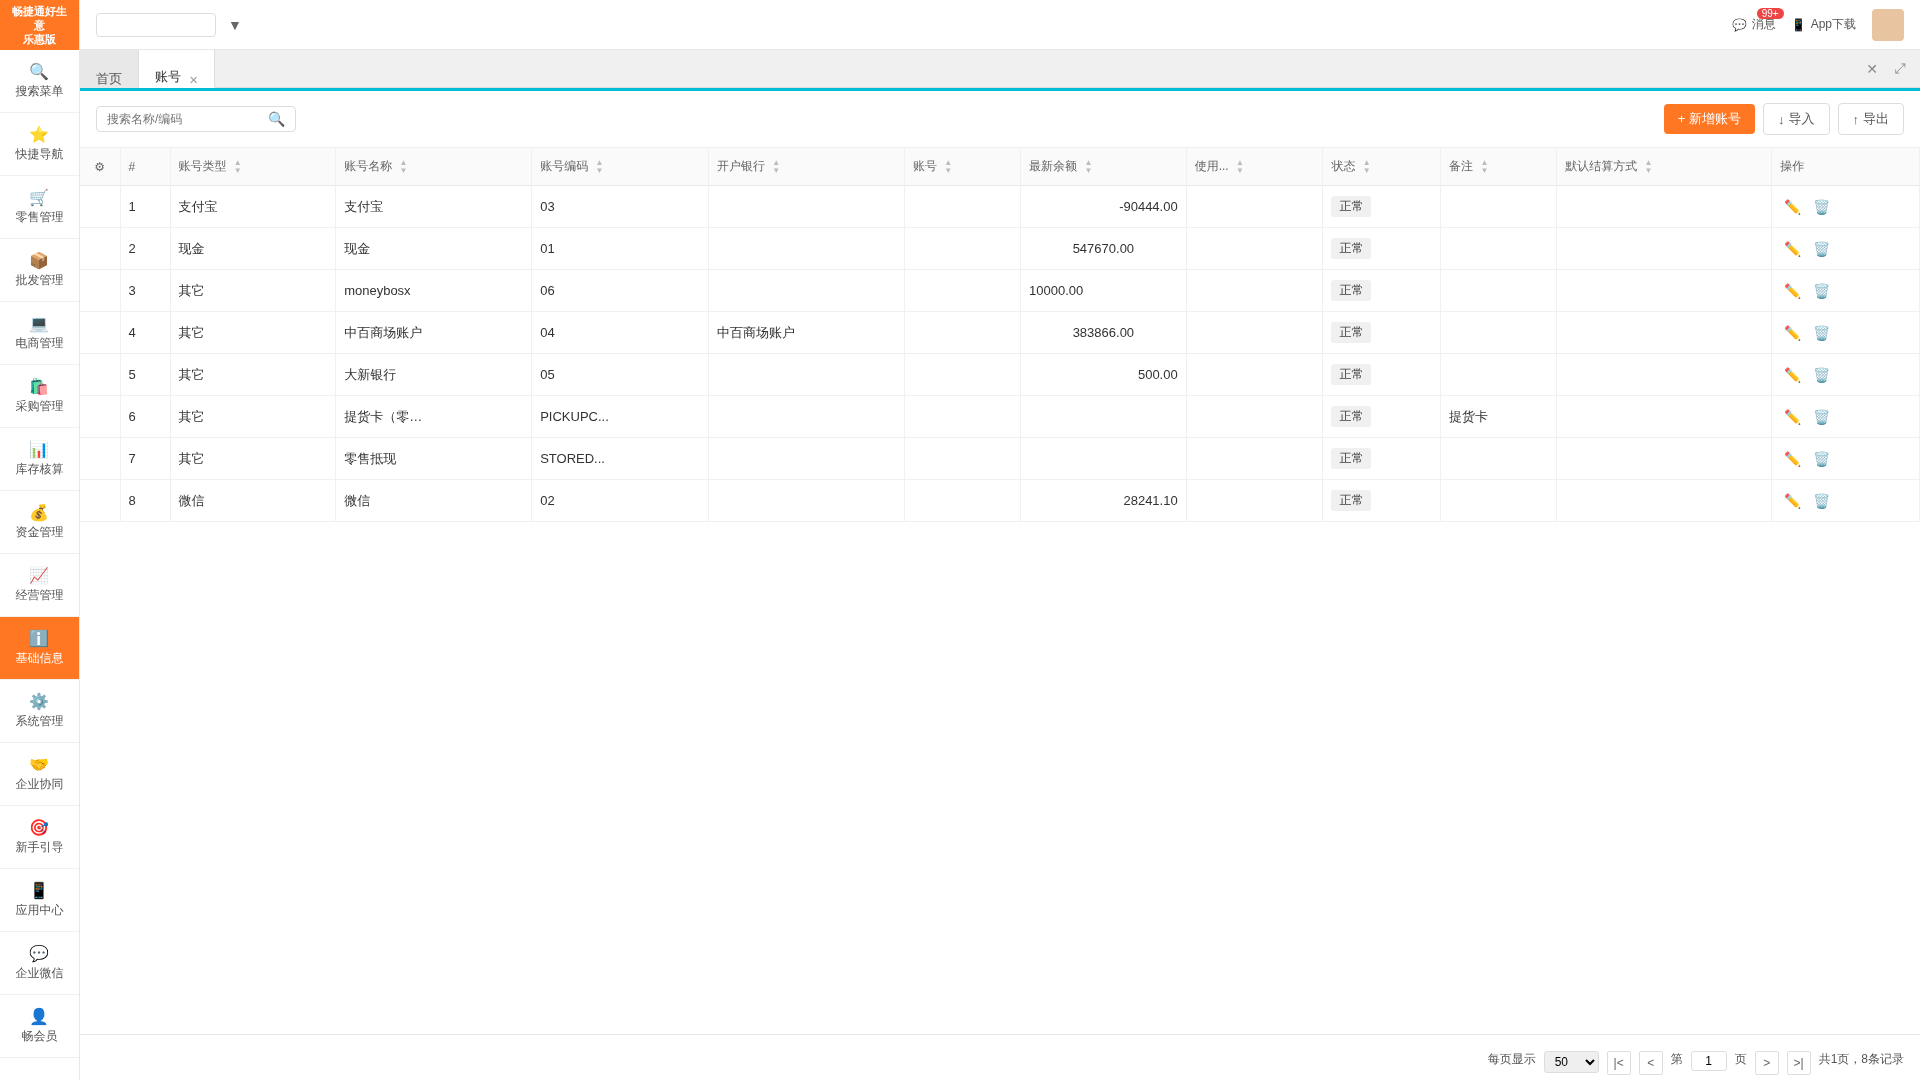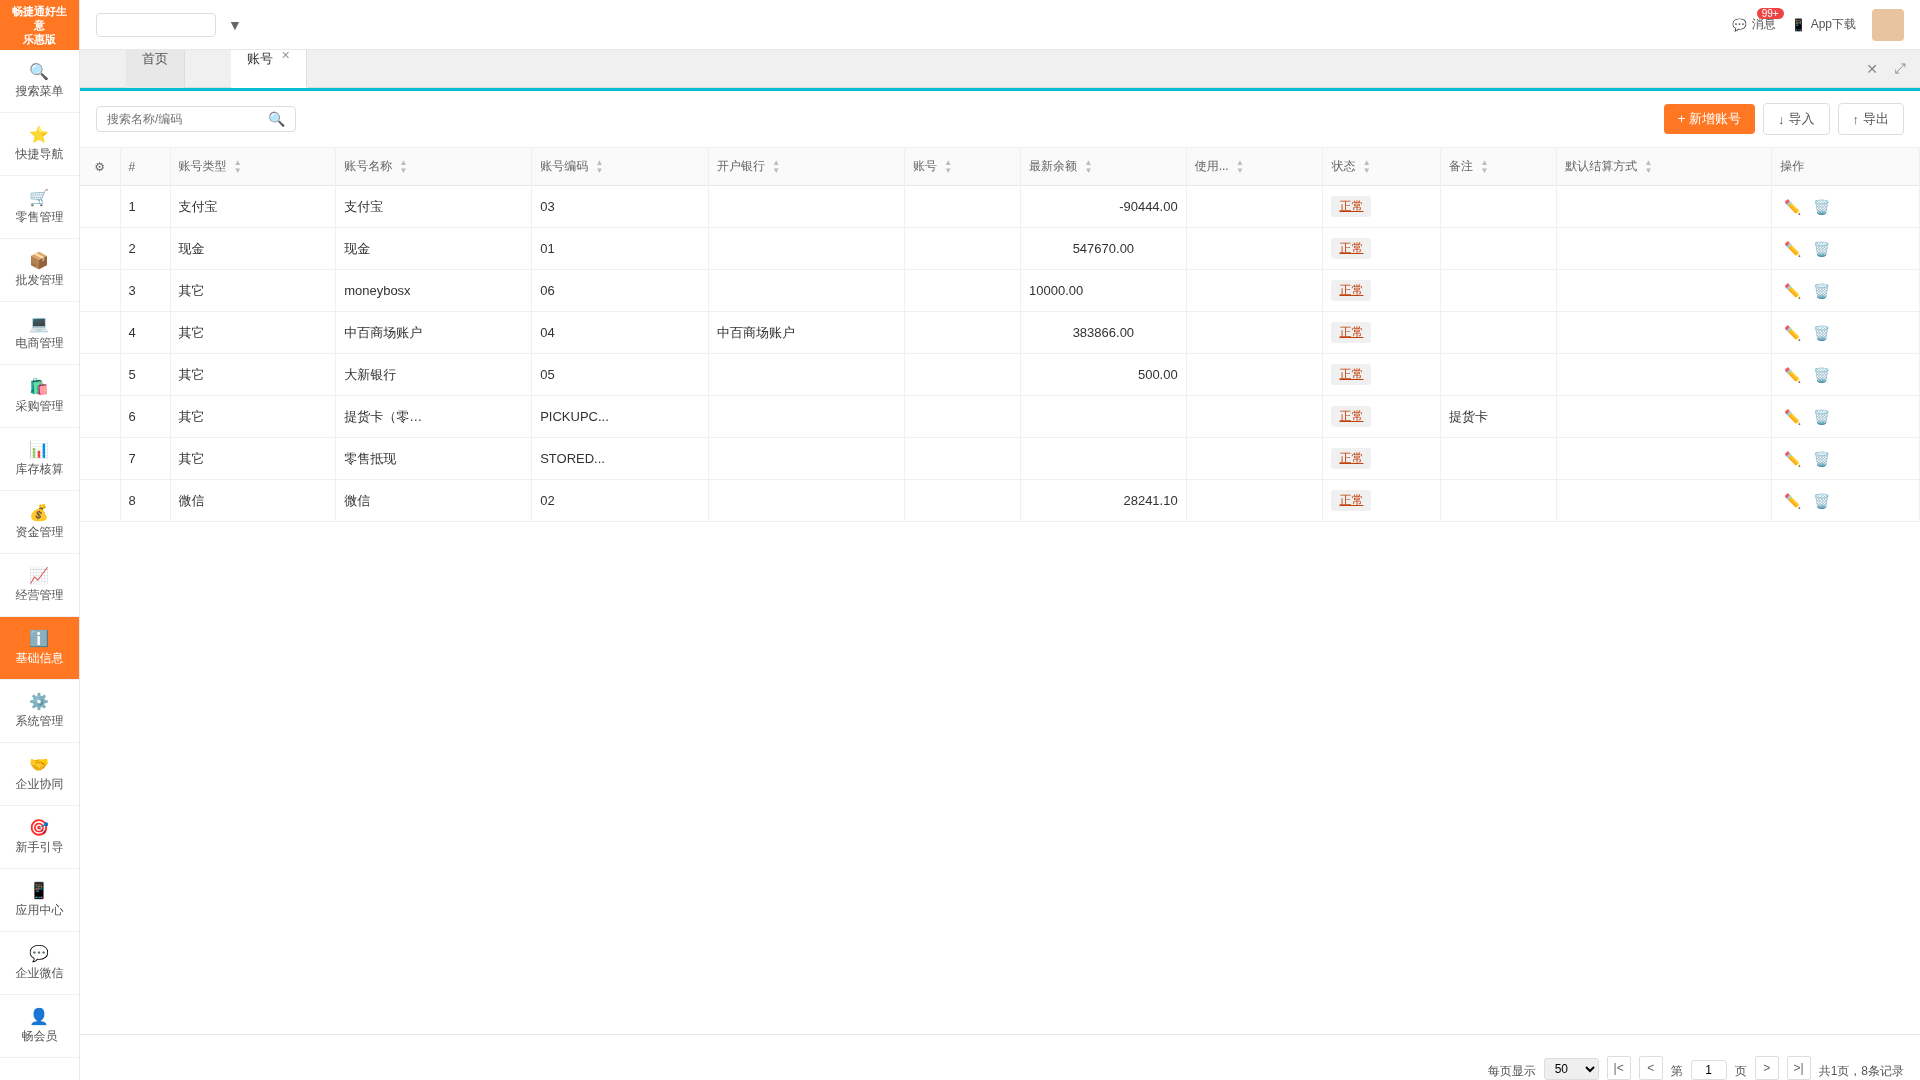--- a/index.html
+++ b/index.html
@@ -118,28 +118,27 @@
       background: #f0f0f0;
       display: flex;
       align-items: center;
       border-bottom: 1px solid #ddd;
       padding: 0 0 0 0;
     }
     .tab {
       height: 38px;
       padding: 0 16px;
       display: flex;
-      align-items: flex-start;
+      align-items: flex-end;
       gap: 8px;
       cursor: pointer;
       font-size: 13px;
       border-right: 1px solid #ddd;
       color: #555;
       background: #e8e8e8;
-      margin-left: 46px;
     }
     .tab.active {
       background: white;
       color: #333;
       border-bottom: 2px solid white;
     }
     .tab-close {
       font-size: 11px;
       color: #999;
       cursor: pointer;
@@ -269,44 +268,43 @@
       border-bottom: 1px solid #f0f0f0;
     }
     tbody td {
       padding: 10px 8px;
       font-size: 13px;
       color: #333;
       border-right: 1px solid #f0f0f0;
     }
     .status-badge {
       background: #f0f0f0;
-      color: #c2410c;
+      color: #404040;
       padding: 2px 8px;
       border-radius: 3px;
       font-size: 12px;
       display: inline-block;
-      text-decoration: underline;
     }
     .op-btn {
       background: none;
       border: none;
       cursor: pointer;
       color: #aaa;
       font-size: 14px;
       padding: 2px 4px;
     }
 
     
     .table-footer {
       height: 46px;
       border-top: 1px solid #e8e8e8;
       display: flex;
-      align-items: flex-end;
+      align-items: flex-start;
       justify-content: flex-end;
-      padding: 0 16px;
+      padding: 16px 16px;
       gap: 8px;
       font-size: 12px;
       color: #555;
     }
     .page-size-select {
       border: 1px solid #ddd;
       border-radius: 3px;
       padding: 2px 6px;
       font-size: 12px;
       cursor: pointer;

